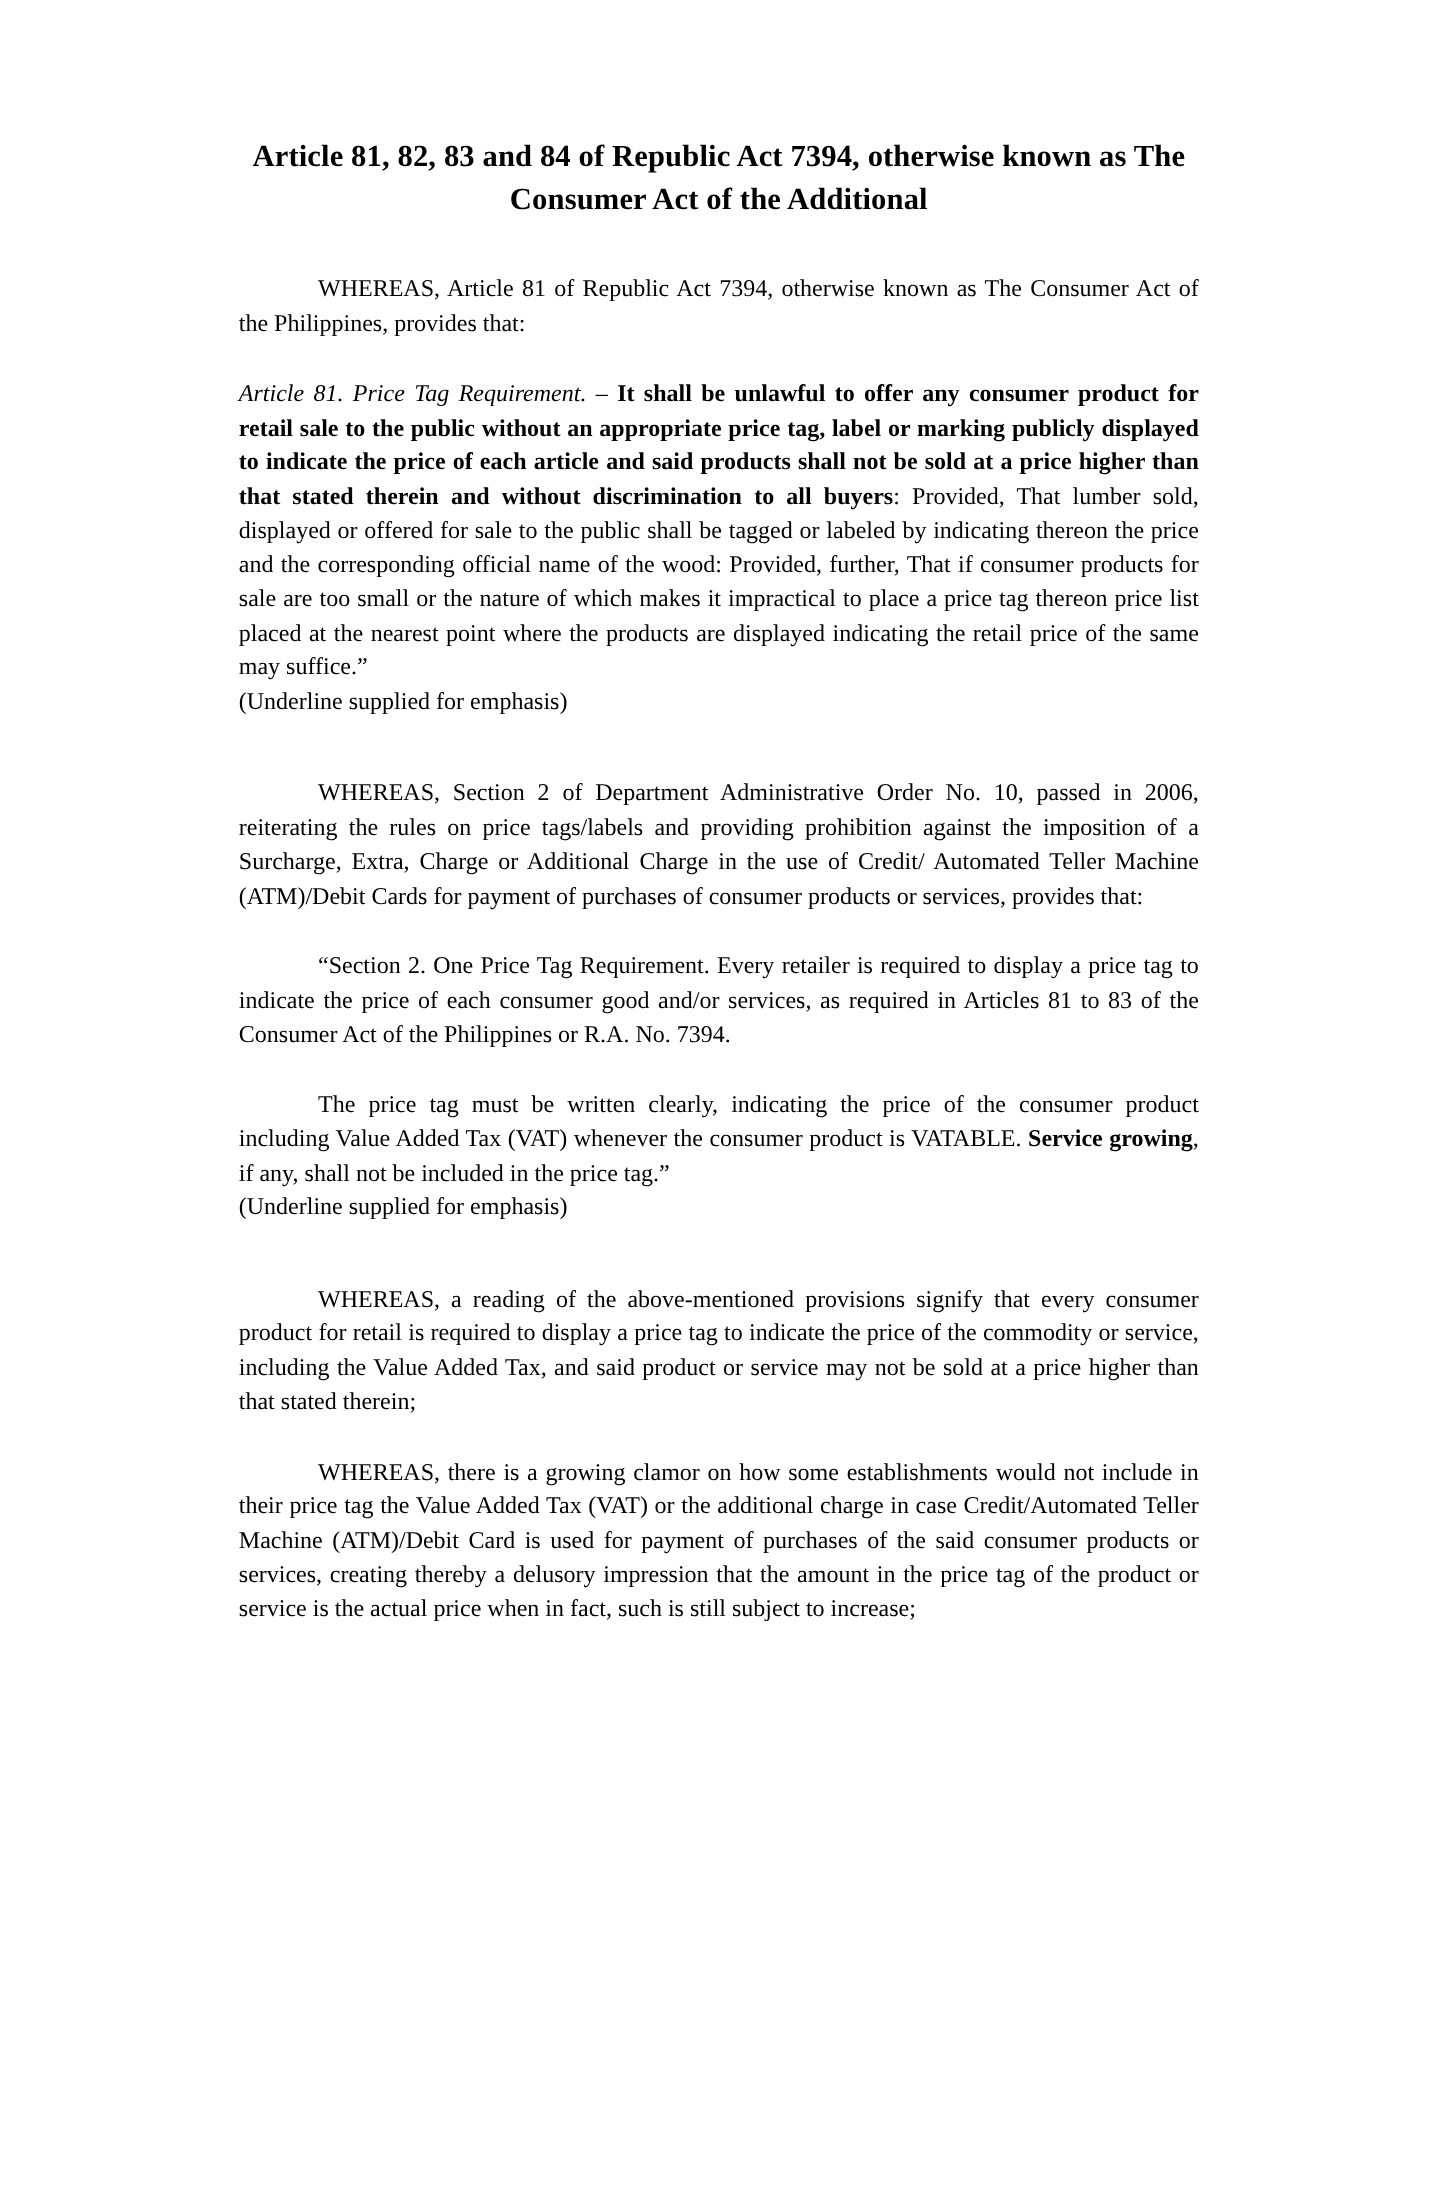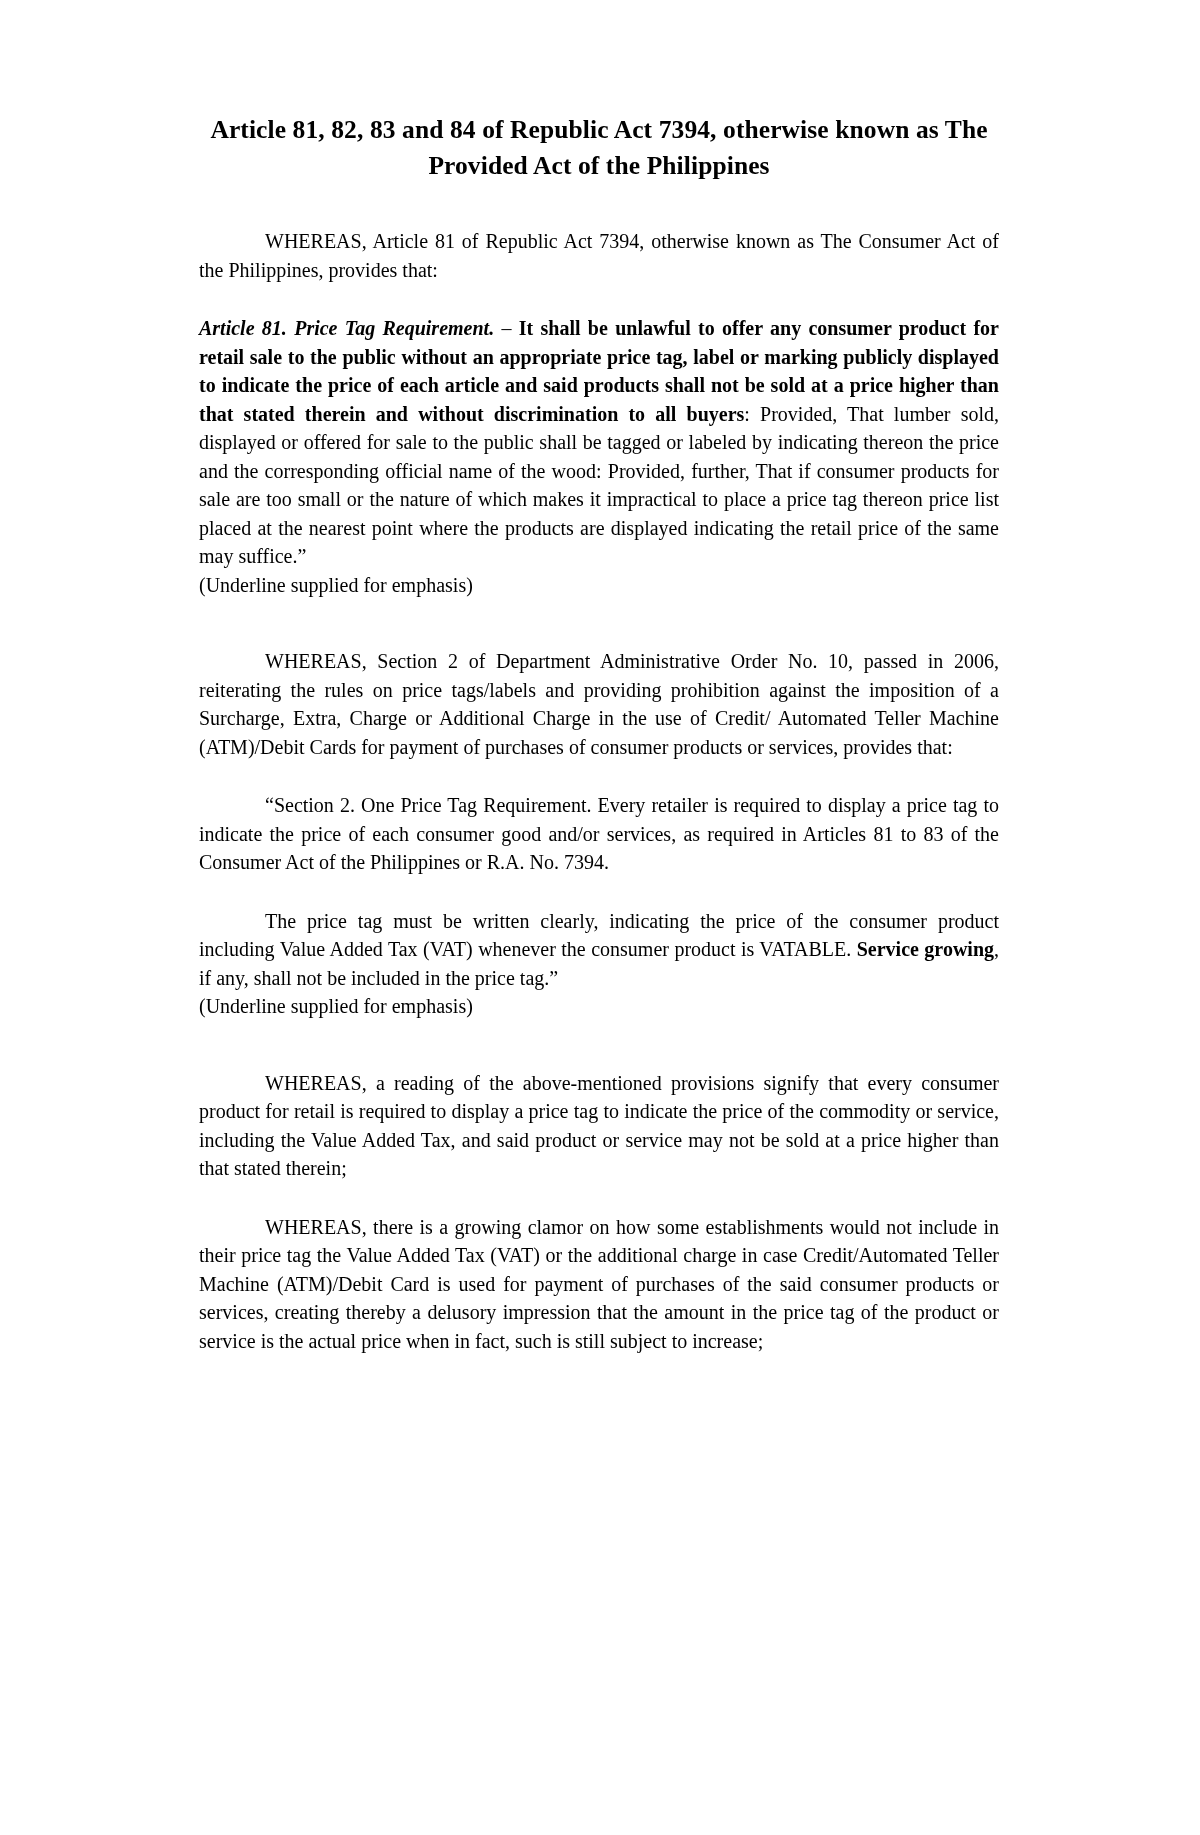--- a/index.html
+++ b/index.html
@@ -41,37 +41,37 @@
     text-justify: inter-word;
     margin: 0;
     letter-spacing: 0px;
     word-spacing: 0px;
   }
   .gap-sm { height: 30px; }
   .gap-md { height: 43px; }
   .gap-lg { height: 48px; }
   .indent { display: inline-block; width: 66px; }
   .bi {
-    font-weight: bold;
+    font-weight: normal;
     font-style: italic;
   }
   .bu {
     font-weight: bold;
     text-underline-offset: 2px;
   }
 </style>
 </head>
 <body>
 
 <div class="page">
   <div class="doc-body">
 
     <div class="doc-title">
       <span>Article 81, 82, 83 and 84 of Republic Act 7394, otherwise known as The</span><br>
-      <span>Provided Act of the Philippines</span>
+      <span>Consumer Act of the Additional</span>
     </div>
 
     <div class="gap-md"></div>
 
     <p class="para"><span class="indent"></span><span>WHEREAS, Article 81 of Republic Act 7394, otherwise known as The Consumer Act of the Philippines, provides that:</span></p>
 
     <div class="gap-sm"></div>
 
     <p class="para"><span class="bi">Article 81. Price Tag Requirement.</span><span> – </span><span class="bu">It shall be unlawful to offer any consumer product for retail sale to the public without an appropriate price tag, label or marking publicly displayed to indicate the price of each article and said products shall not be sold at a price higher than that stated therein and without discrimination to all buyers</span><span>: Provided, That lumber sold, displayed or offered for sale to the public shall be tagged or labeled by indicating thereon the price and the corresponding official name of the wood: Provided, further, That if consumer products for sale are too small or the nature of which makes it impractical to place a price tag thereon price list placed at the nearest point where the products are displayed indicating the retail price of the same may suffice.”</span></p>
 

